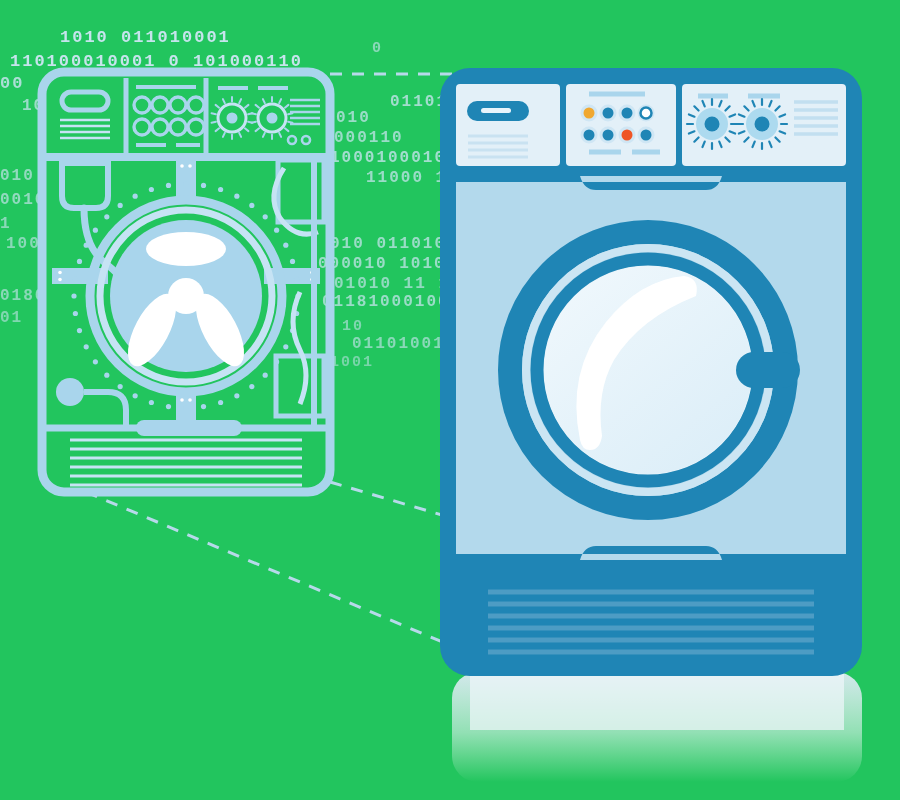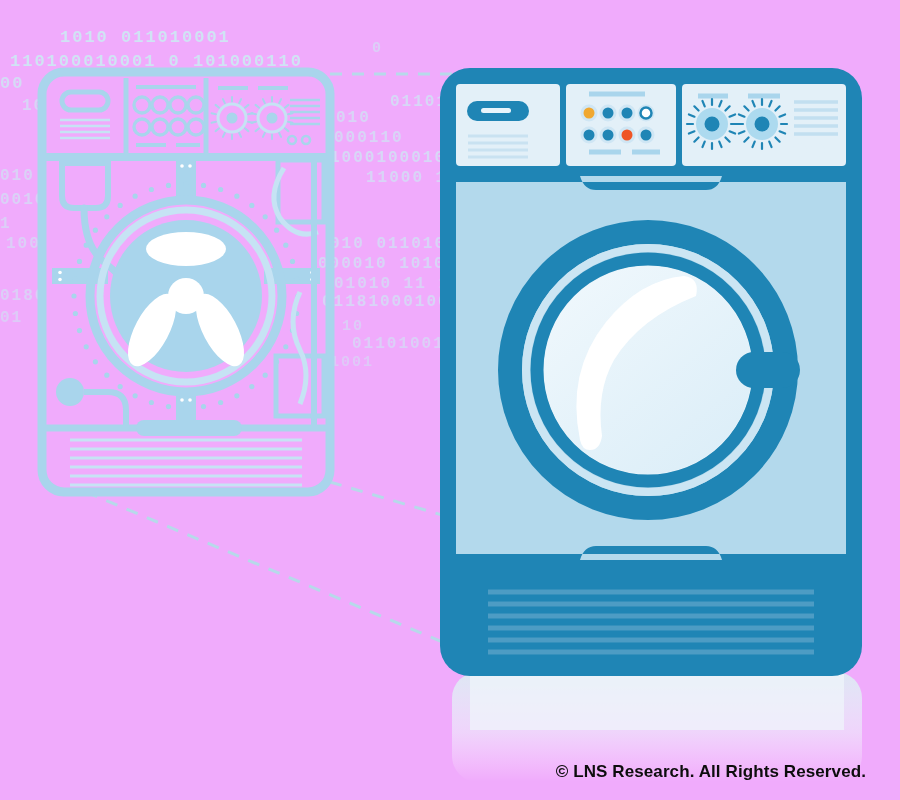--- a/index.html
+++ b/index.html
@@ -8,21 +8,21 @@
     padding: 0;
     background: #ffffff;
   }
   body {
     font-family: "Liberation Sans", sans-serif;
   }
   #stage {
     position: relative;
     width: 900px;
     height: 800px;
-    background: #f0abfc;
+    background: #22c55e;
     overflow: hidden;
   }
   #scene {
     position: absolute;
     inset: 0;
     width: 900px;
     height: 800px;
   }
   #copyright {
     position: absolute;
@@ -418,14 +418,13 @@
         <line x1="488" y1="592" x2="814" y2="592"></line>
         <line x1="488" y1="604" x2="814" y2="604"></line>
         <line x1="488" y1="616" x2="814" y2="616"></line>
         <line x1="488" y1="628" x2="814" y2="628"></line>
         <line x1="488" y1="640" x2="814" y2="640"></line>
         <line x1="488" y1="652" x2="814" y2="652"></line>
       </g>
     </g>
   </svg>
 
-  <div id="copyright">© LNS Research. All Rights Reserved.</div>
 </div>
 
 </body></html>

